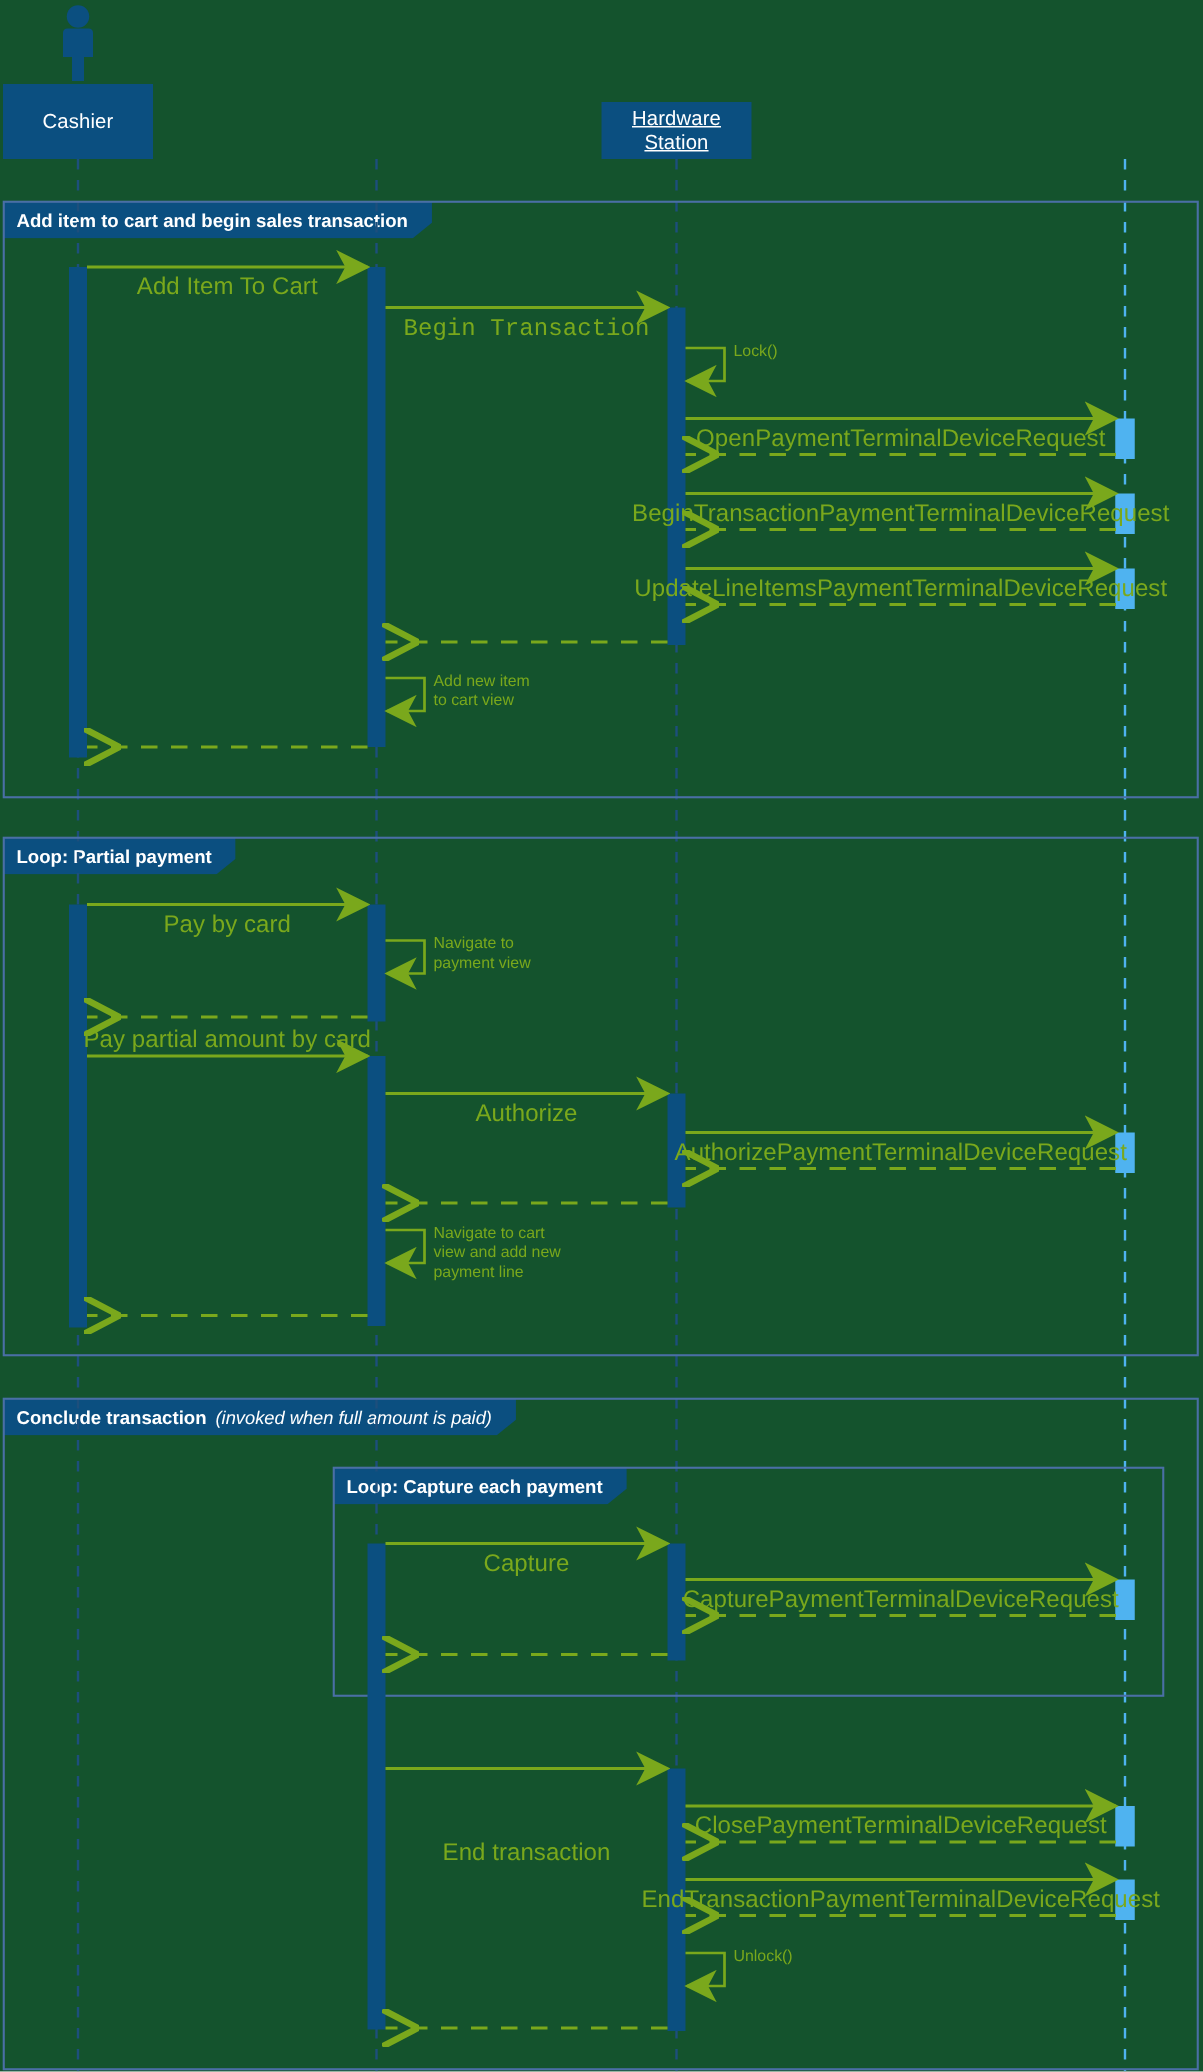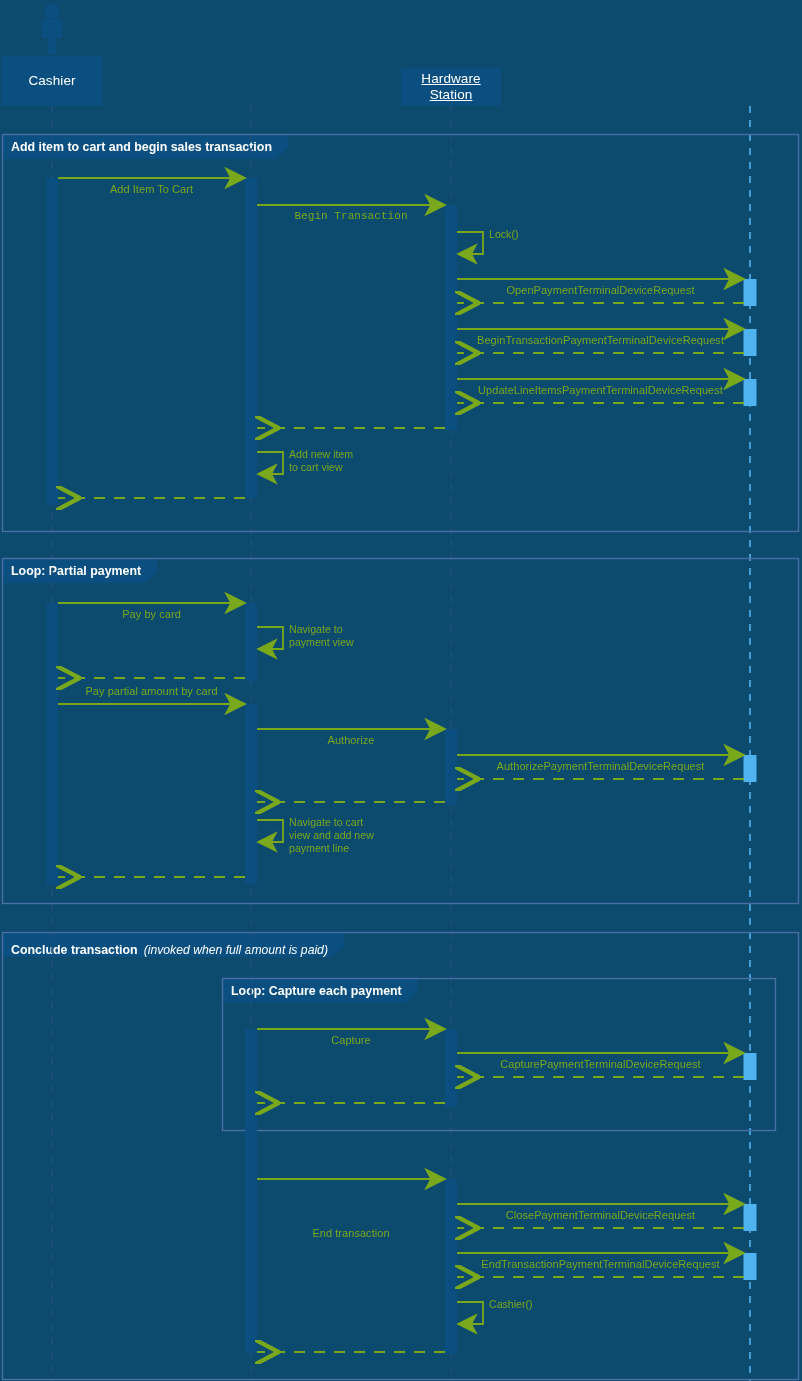--- a/index.html
+++ b/index.html
@@ -1,32 +1,32 @@
 <!DOCTYPE html>
 <html><head>
 <meta charset="utf-8">
 <title>Sequence Diagram</title>
 <style>
   html,body{margin:0;padding:0;background:#ffffff;}
   body{font-family:"Liberation Sans","DejaVu Sans",sans-serif;}
-  #canvas{position:relative;width:802px;height:1381px;overflow:hidden;background:#0c4a6e;}
+  #canvas{position:relative;width:802px;height:1381px;overflow:hidden;background:#14532d;}
   #svg-root{position:absolute;left:0;top:0;width:802px;height:1381px;}
 
   .lifeline-box{position:absolute;box-sizing:border-box;display:flex;align-items:center;
     justify-content:center;text-align:center;color:#ffffff;font-size:13.5px;line-height:1.18;
     letter-spacing:.1px;}
   .lifeline-box.dark{background:#0b4f80;}
   .lifeline-box.light{background:#4fb3f0;border:1px dotted #ffffff;color:#ffffff;}
 
   .frag-label{position:absolute;background:#0b4f80;color:#fff;font-size:12.4px;font-weight:bold;
     display:flex;align-items:center;padding:1px 16px 0 9px;white-space:nowrap;
     clip-path:polygon(0 0,100% 0,100% 58%,calc(100% - 13px) 100%,0 100%);}
   .frag-label .sub{font-weight:normal;font-style:italic;margin-left:6px;font-size:12.2px;}
 
-  .msg-label{position:absolute;color:#7aa81c;font-size:11px;white-space:nowrap;letter-spacing:.05px;}
+  .msg-label{position:absolute;color:#7aa81c;font-size:16px;white-space:nowrap;letter-spacing:.05px;}
   .msg-label.ctr{transform:translateX(-50%);}
   .self-label{position:absolute;color:#7aa81c;font-size:10.6px;line-height:13.2px;white-space:pre;}
 </style>
 </head>
 <body>
 
 <div id="canvas">
 
   <svg id="actor-svg" width="40" height="54" style="position:absolute;left:32px;top:2px;">
     <circle cx="20" cy="9" r="7.5" fill="#0b4f80"></circle>
@@ -39,21 +39,21 @@
   <div class="lifeline-box dark" id="box-hardware" style="left: 401px; top: 68px; width: 100px; height: 38px; text-decoration: underline;">
       <span>Hardware<br>Station</span>
     </div>
 
   <div class="frag-label" id="lab-frag-0" style="left: 2px; top: 134px; height: 24px;">
     <span>Add item to cart and begin sales transaction</span>
   </div>
   <div class="frag-label" id="lab-frag-1" style="left: 2px; top: 558px; height: 24px;">
     <span>Loop: Partial payment</span>
   </div>
-  <div class="frag-label" id="lab-frag-2" style="left: 2px; top: 932px; height: 24px; align-items: flex-end;">
+  <div class="frag-label" id="lab-frag-2" style="left: 2px; top: 932px; height: 24px;">
     <span>Conclude transaction</span>
     <span class="sub">(invoked when full amount is paid)</span>
   </div>
   <div class="frag-label" id="lab-frag-3" style="left: 222px; top: 978px; height: 24px;">
     <span>Loop: Capture each payment</span>
   </div>
 
   <svg id="svg-root">
     <defs>
       <marker id="ah-solid" viewBox="0 0 12 12" refX="11" refY="6" markerWidth="12" markerHeight="12" orient="auto">
@@ -147,15 +147,15 @@
       <div class="msg-label ctr" style="left: 351px; top: 734px;">Authorize</div>
       <div class="msg-label ctr" style="left: 600.5px; top: 760px;">AuthorizePaymentTerminalDeviceRequest</div>
       <div class="self-label" style="left: 289px; top: 816px;">Navigate to cart
 view and add new
 payment line</div>
       <div class="msg-label ctr" style="left: 351px; top: 1034px;">Capture</div>
       <div class="msg-label ctr" style="left: 600.5px; top: 1058px;">CapturePaymentTerminalDeviceRequest</div>
       <div class="msg-label ctr" style="left: 351px; top: 1184px; margin-top: 43px;">End transaction</div>
       <div class="msg-label ctr" style="left: 600.5px; top: 1209px;">ClosePaymentTerminalDeviceRequest</div>
       <div class="msg-label ctr" style="left: 600.5px; top: 1258px;">EndTransactionPaymentTerminalDeviceRequest</div>
-      <div class="self-label" style="left: 489px; top: 1298px;">Cashier()</div>
+      <div class="self-label" style="left: 489px; top: 1298px;">Unlock()</div>
     </div>
 </div>
 
 </body></html>

